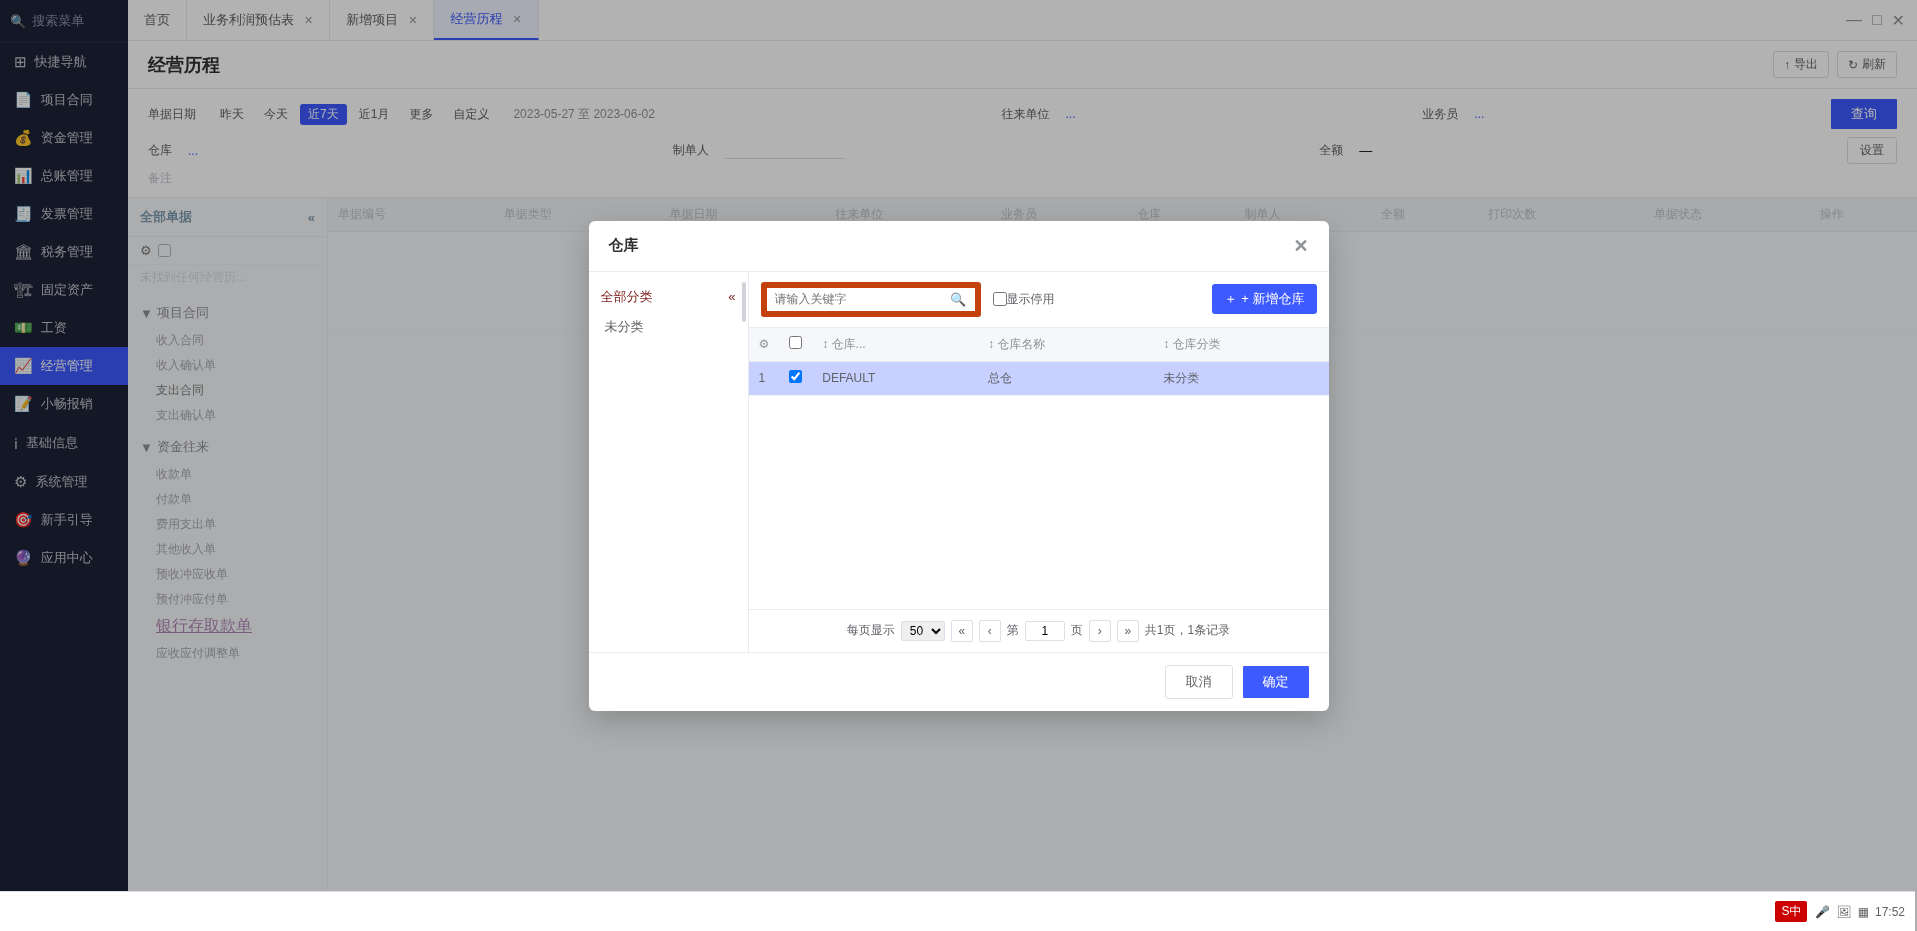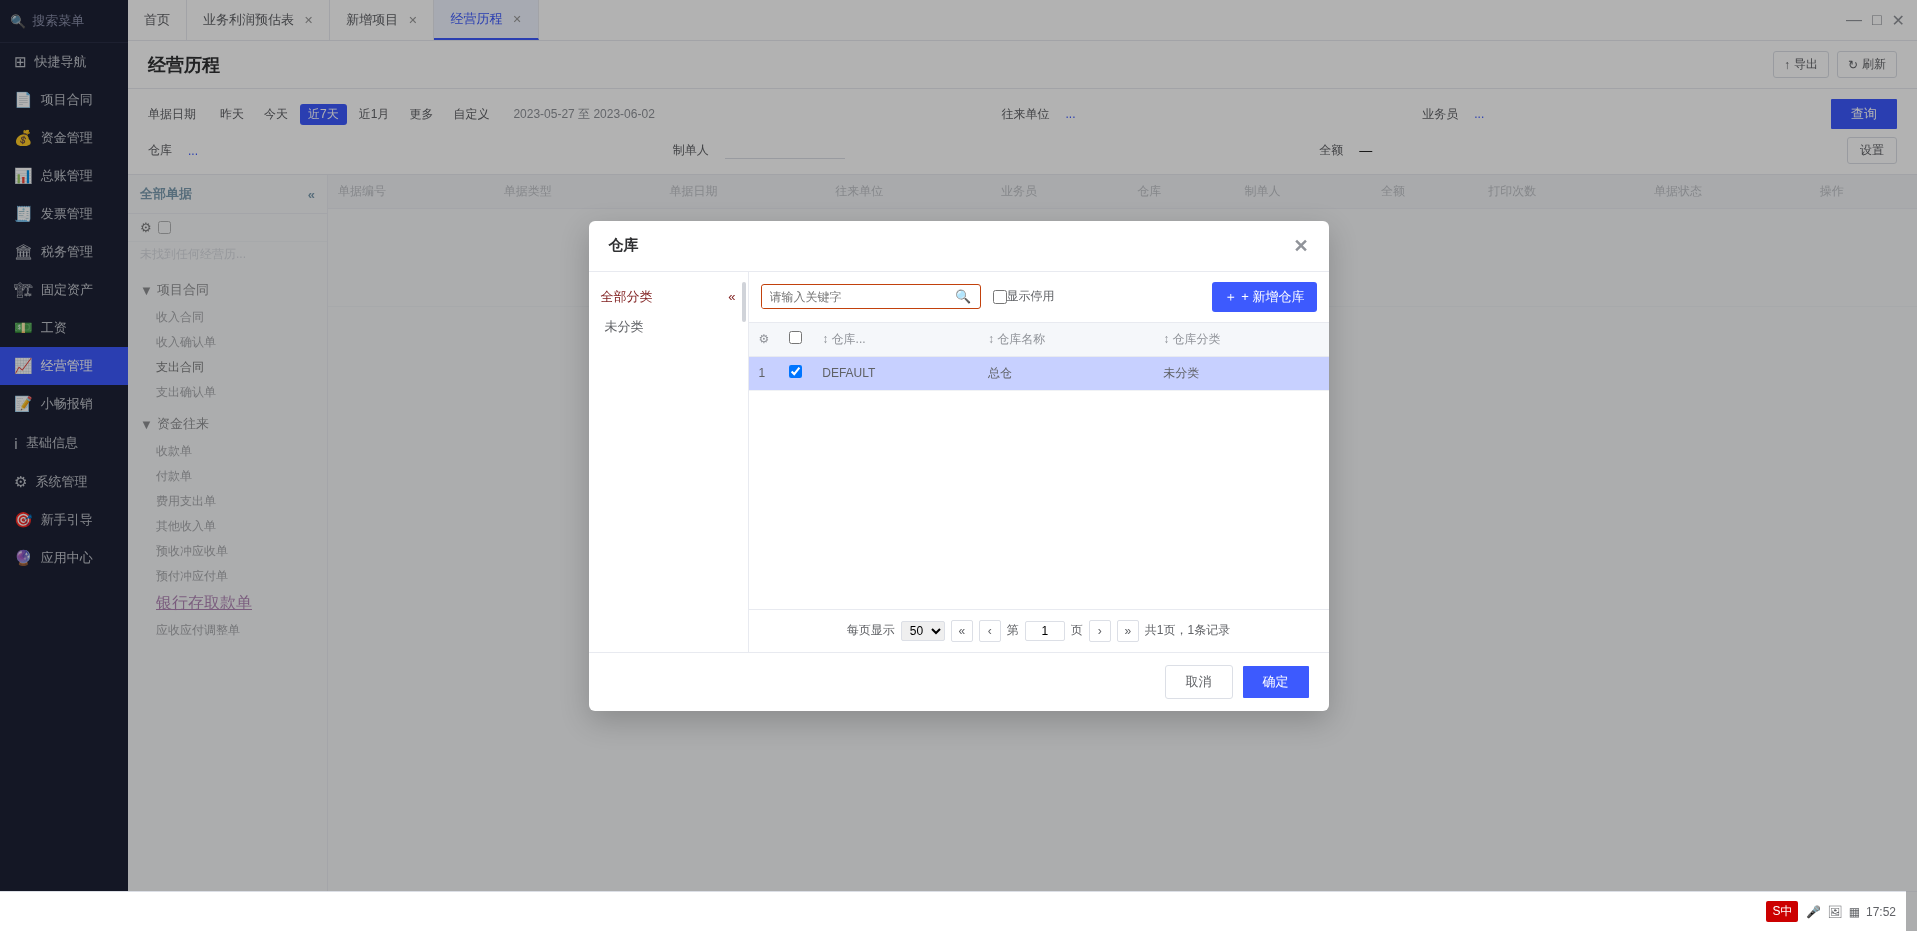--- a/index.html
+++ b/index.html
@@ -128,21 +128,21 @@
       height: 40px; background: #d0d3d9; border-radius: 2px;
     }
 
     
     .content-panel { flex: 1; display: flex; flex-direction: column; }
     .content-toolbar {
       display: flex; align-items: center; justify-content: space-between;
       padding: 10px 12px; border-bottom: 1px solid #e8eaf0;
     }
     .search-box {
-      display: flex; align-items: center; border: 1px solid #c2410c;
+      display: flex; align-items: center; border: 6px solid #c2410c;
       border-radius: 3px; overflow: hidden; width: 220px;
     }
     .search-input {
       border: none; outline: none; padding: 4px 8px; font-size: 12px; flex: 1;
     }
     .search-icon { padding: 4px 8px; color: #909399; cursor: pointer; }
     .show-disabled { display: flex; align-items: center; gap: 0; font-size: 12px; color: #606266; }
     .checkbox { width: 14px; height: 14px; cursor: pointer; }
     .btn-add-warehouse {
       background: #3d5afe; color: #fff; border: none; border-radius: 3px;
@@ -181,21 +181,21 @@
       padding: 7px 20px; border: 1px solid #dcdfe6; border-radius: 3px;
       background: #fff; cursor: pointer; font-size: 13px; color: #606266;
     }
     .btn-confirm {
       padding: 7px 20px; border: none; border-radius: 1px;
       background: #3d5afe; color: #fff; cursor: pointer; font-size: 13px;
     }
 
     
     .taskbar {
-      position: fixed; bottom: 0; left: 0; right: 11px; height: 40px;
+      position: fixed; bottom: 0; left: 0; right: 2px; height: 40px;
       background: #fff; border-top: 1px solid #dcdfe6;
       display: flex; align-items: center; justify-content: flex-end;
       padding: 0 10px; font-size: 12px; color: #606266; z-index: 200;
     }
 
     .no-data { text-align: center; color: #c0c4cc; padding: 40px; }
   </style>
 </head>
 <body>
 
@@ -335,20 +335,23 @@
       <span class="filter-label">仓库</span>
       <span class="filter-more">...</span>
       <span style="flex:1"></span>
       <span class="filter-label">制单人</span>
       <span style="width:120px; border-bottom:1px solid #dcdfe6; display:inline-block;">&nbsp;</span>
       <span style="flex:1"></span>
       <span class="filter-label">全额</span>
       <span>—</span>
       <span style="flex:1"></span>
       <button class="btn-cancel" style="font-size:12px; padding:4px 12px;">设置</button>
+    </div>
+    <div style="margin-top:6px; font-size:12px; color:#c0c4cc;">
+      <span>备注</span>
     </div>
   </div>
 
   <div style="display:flex; flex:1; overflow:hidden; background:#f0f2f5; opacity:0.5; pointer-events:none;">
 
     <div style="width:200px; background:#fff; border-right:1px solid #e8eaf0; padding:0;">
       <div style="display:flex; align-items:center; justify-content:space-between; padding:10px 12px; font-size:13px; color:#0c4a6e; font-weight:bold; border-bottom:1px solid #e8eaf0;">
         <span>全部单据</span>
         <span>«</span>
       </div>

